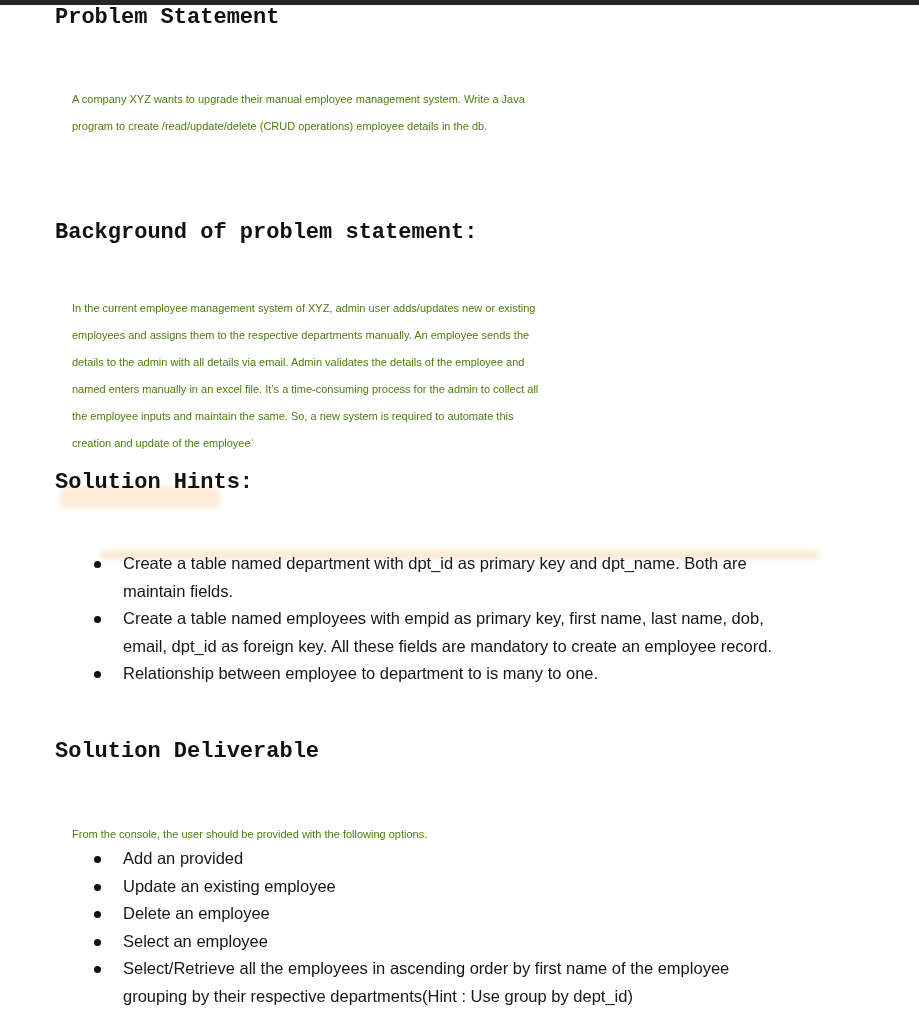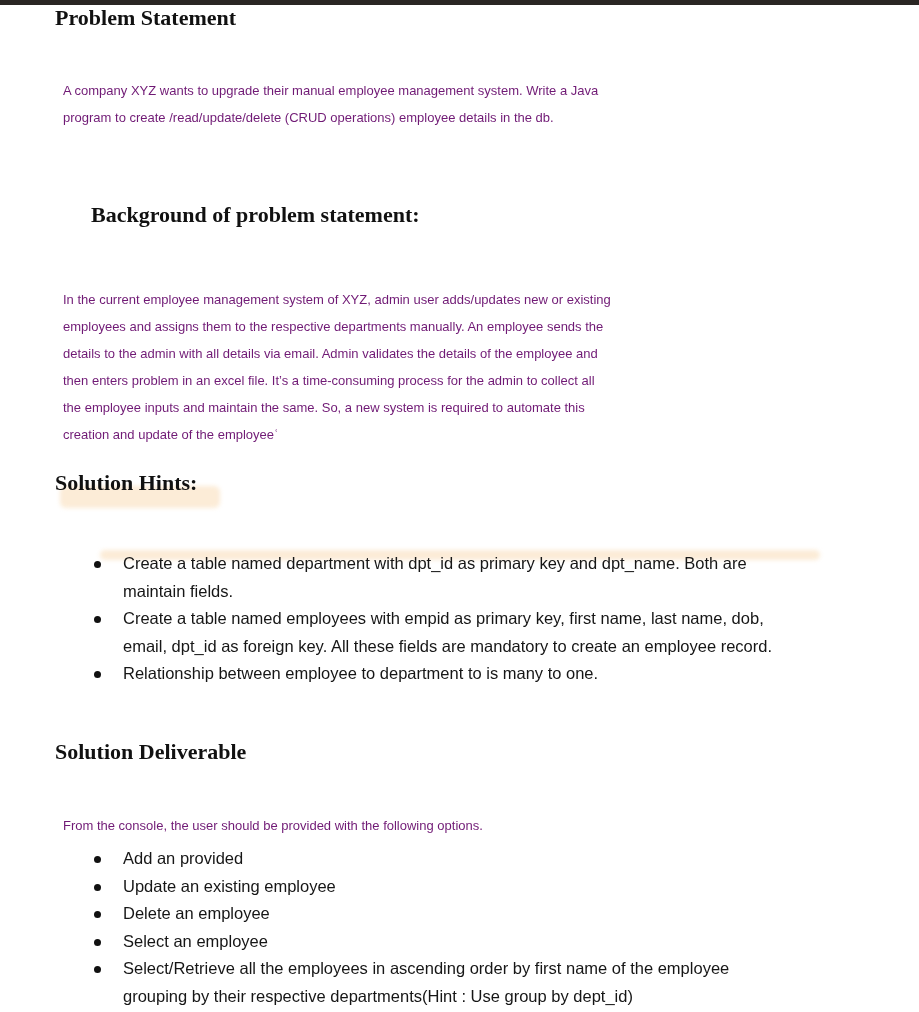--- a/index.html
+++ b/index.html
@@ -4,26 +4,26 @@
   <style>
     html, body { margin: 0; padding: 0; }
     body {
       width: 919px; height: 1012px; overflow: hidden;
       background: #ffffff; position: relative;
       font-family: "Liberation Sans", sans-serif; color: #111;
     }
     .topbar { position: absolute; left: 0; top: 0; width: 919px; height: 5px; background: #2a2623; }
     .h {
       position: absolute; left: 55px; margin: 0;
-      font-family: Liberation Serif, serif; font-weight: bold;
+      font-family: Liberation Mono, monospace; font-weight: bold;
       font-size: 22px; color: #111;
     }
     .p {
-      position: absolute; left: 55px; margin: 8px; width: 820px;
-      font-size: 13px; line-height: 27px; color: #701a75;
+      position: absolute; left: 55px; margin: 17px; width: 820px;
+      font-size: 11px; line-height: 27px; color: #4d7c0f;
     }
     ul.b {
       position: absolute; left: 62px; margin: 0; padding: 0; list-style: none; width: 820px;
     }
     ul.b li {
       position: relative; padding-left: 61px;
       font-size: 16.5px; line-height: 27.5px; color: #161616;
     }
     ul.b li .dot {
       position: absolute; left: 32px; top: 11px; width: 7px; height: 7px;
@@ -38,26 +38,26 @@
 <body>
 
 <div class="topbar"></div>
 
 <h2 class="h" style="top:5px;">Problem Statement</h2>
 <div class="p" style="top:69px;">
   <div>A company XYZ wants to upgrade their manual employee management system. Write a Java</div>
   <div>program to create /read/update/delete (CRUD operations) employee details in the db.</div>
 </div>
 
-<h2 class="h" style="top:202px;margin-left:36px;">Background of problem statement:</h2>
+<h2 class="h" style="top:220px;">Background of problem statement:</h2>
 <div class="p" style="top:278px;">
   <div>In the current employee management system of XYZ, admin user adds/updates new or existing</div>
   <div>employees and assigns them to the respective departments manually. An employee sends the</div>
   <div>details to the admin with all details via email. Admin validates the details of the employee and</div>
-  <div>then enters problem in an excel file. It’s a time-consuming process for the admin to collect all</div>
+  <div>named enters manually in an excel file. It’s a time-consuming process for the admin to collect all</div>
   <div>the employee inputs and maintain the same. So, a new system is required to automate this</div>
   <div>creation and update of the employeeʿ</div>
 </div>
 
 <div class="hl" style="left:60px; top:486px; width:160px; height:22px;"></div>
 <h2 class="h" style="top:470px;">Solution Hints:</h2>
 
 <div class="hl" style="left:100px; top:550px; width:720px; height:10px;"></div>
 <ul class="b" style="top:550px;">
   <li>

